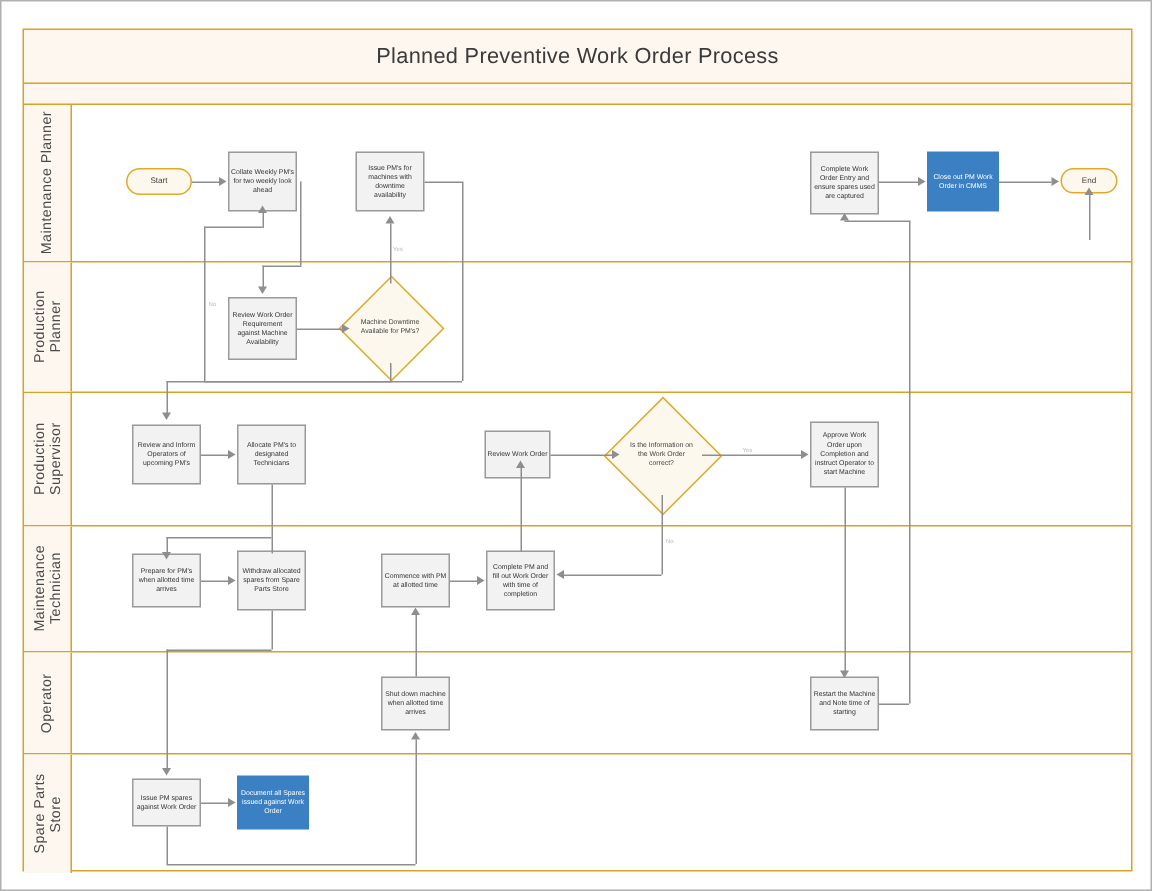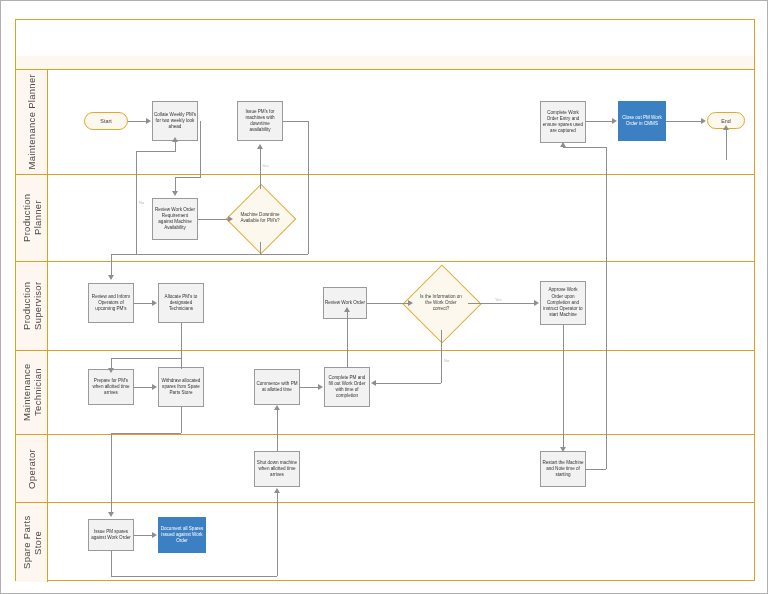--- a/index.html
+++ b/index.html
@@ -50,20 +50,23 @@
   
   #wires{position:absolute;left:32px;top:50px;width:706px;height:512px;pointer-events:none;}
 </style>
 </head>
 <body>
 
 <div id="page-frame">
 
   <div id="chart">
 
+    <div id="title-band">
+      <div class="title-text">Planned Preventive Work Order Process</div>
+    </div>
 
     <div id="sub-band"></div>
 
     <div id="lanes">
 
       <div class="lane" style="top:0px;height:105px;">
         <div class="lane-header">
           <span>Maintenance Planner</span>
         </div>
         <div class="lane-body">

